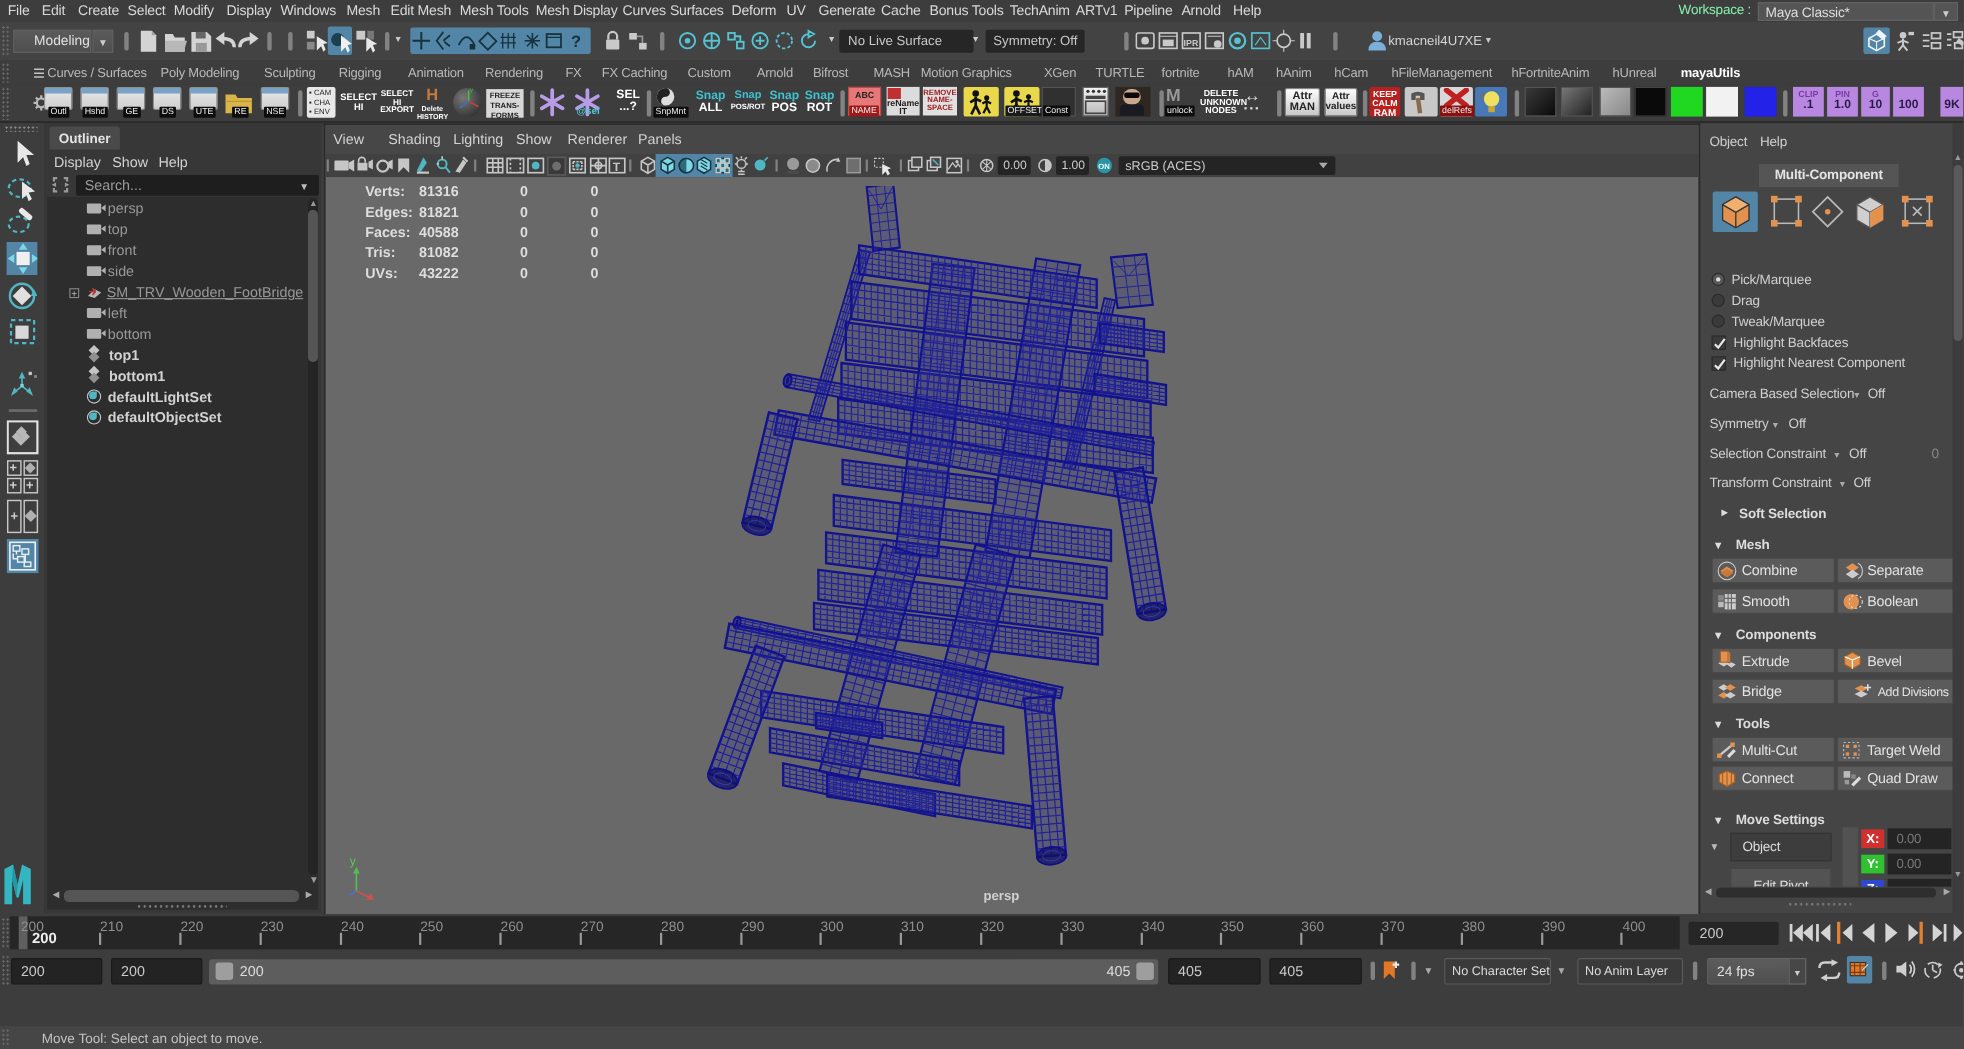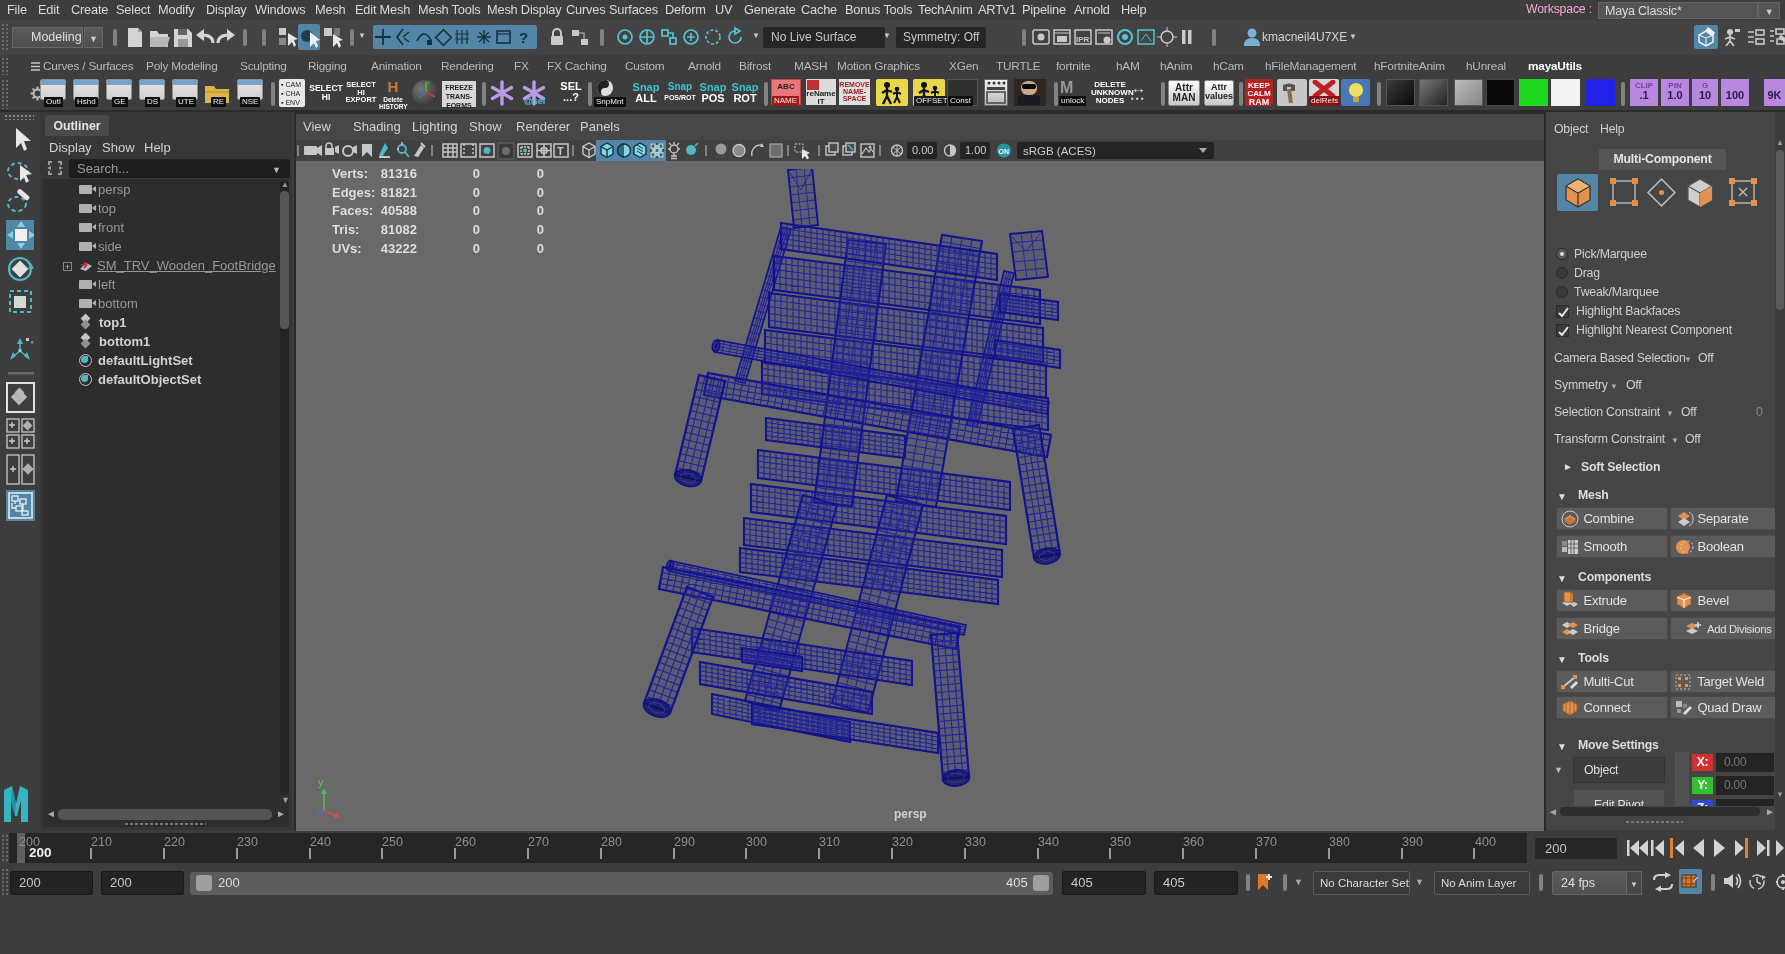--- a/index.html
+++ b/index.html
@@ -70,21 +70,21 @@
       <span style="left:665px">Deform</span>
       <span style="left:715px">UV</span>
       <span style="left:744px">Generate</span>
       <span style="left:801px">Cache</span>
       <span style="left:845px">Bonus Tools</span>
       <span style="left:918px">TechAnim</span>
       <span style="left:978px">ARTv1</span>
       <span style="left:1022px">Pipeline</span>
       <span style="left:1074px">Arnold</span>
       <span style="left:1121px">Help</span>
-<span style="left:1526px;color:#f9a8d4;font-size:12.3px;">Workspace :</span>
+<span style="left:1526px;color:#86efac;font-size:12.3px;">Workspace :</span>
 <div class="a" style="left:1598px;top:2px;width:160px;height:17px;background:#545454;border:1px solid #646464;color:#ddd;font-size:12.5px;padding:1px 0 0 6px;">Maya Classic*</div>
 <div class="a" style="left:1758px;top:2px;width:22px;height:17px;background:#545454;border:1px solid #646464;color:#ccc;font-size:9px;text-align:center;padding-top:4px;">▼</div>
 </div>
 <div id="status">
 <div class="vdots" style="left:1px;top:3px;height:28px;"></div>
 <div class="a" style="left:12px;top:7px;width:71px;height:21px;background:linear-gradient(#5b5b5b,#4e4e4e);border:1px solid #666;color:#e0e0e0;font-size:12.5px;padding:2px 0 0 18px;">Modeling</div>
 <div class="a" style="left:84px;top:7px;width:19px;height:21px;background:linear-gradient(#5b5b5b,#4e4e4e);border:1px solid #666;color:#ccc;font-size:9px;text-align:center;padding-top:6px;">▼</div>
 <div class="sepk" style="left:113px;top:9px;height:17px;"></div>
 <svg class="a" style="left:126px;top:6px" width="110" height="24">
 <path d="M2,2 L12,2 L16,6 L16,21 L2,21 Z" fill="#d4d4d4"></path>
@@ -1130,13 +1130,17 @@
         <circle cx="9" cy="10" r="7" fill="none" stroke="#ccc" stroke-width="1.5" stroke-dasharray="10 4"></circle>
         <path d="M9,10 L9,5 M9,10 L13,12" stroke="#ccc" stroke-width="1.5"></path>
         <path d="M14,3 L18,5 L14,8" fill="#ccc"></path>
       </svg>
 <svg class="a" style="left:1774px;top:8px" width="11" height="20">
         <circle cx="9" cy="10" r="6" fill="none" stroke="#ccc" stroke-width="1.5"></circle>
         <circle cx="9" cy="10" r="2" fill="#ccc"></circle>
         <path d="M9,2 L9,5 M9,15 L9,18 M2,10 L4,10" stroke="#ccc" stroke-width="2"></path>
       </svg>
 </div>
+<div id="helprow">
+<div class="vdots" style="left:1px;top:2px;height:17px;"></div>
+<span class="a" style="left:38px;top:4px;">Move Tool: Select an object to move.</span>
+</div>
 </div>
 
 </body></html>

